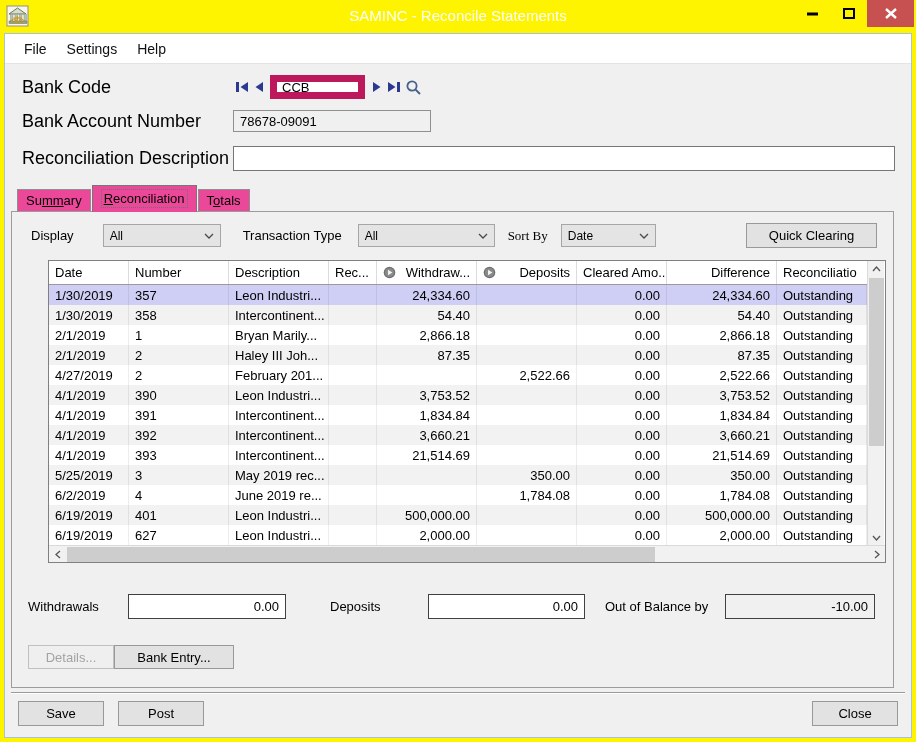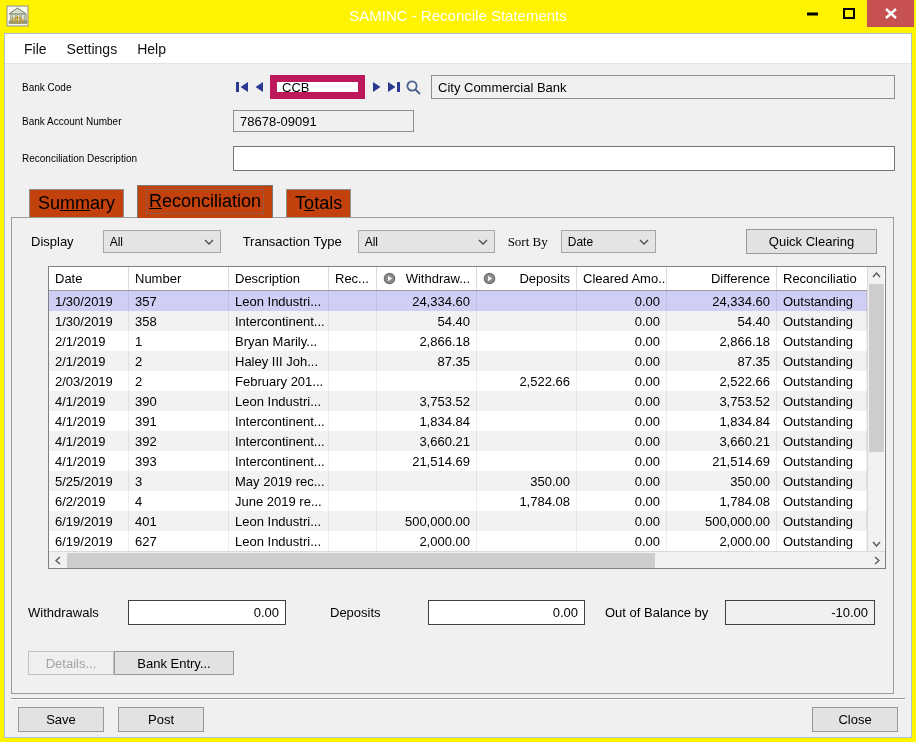--- a/index.html
+++ b/index.html
@@ -37,49 +37,49 @@
 
   
   .menubar {
     height:30px; background:#FFFFFF; border-bottom:1px solid #E4E4E4;
     display:flex; align-items:center; padding-left:9px;
   }
   .menu-item { padding:0 10px; font-size:14px; color:#101010; }
 
   
   .frow { display:flex; align-items:center; margin-left:17px; margin-right:16px; }
-  .flabel { width:211px; flex:none; font-size:10px; color:#000; }
+  .flabel { width:211px; flex:none; font-size:18px; color:#000; }
   .row-bank { margin-top:10px; height:26px; }
   .row-acct { margin-top:9px;  height:24px; }
   .row-desc { margin-top:12px; height:26px; }
 
   .navbtn { width:17px; height:17px; border:none; background:transparent; padding:0;
             display:flex; align-items:center; justify-content:center; }
   .code-input {
     width:95px; height:24px; border:7px solid #be185d; background:#fff;
     font:13px "Liberation Sans",sans-serif; padding:0 5px; margin:0 3px;
   }
   .lookup { width:20px; height:18px; border:none; background:transparent; padding:0 0 0 3px;
             display:flex; align-items:center; justify-content:center; }
   .display-field {
     height:24px; background:#F0F0F0; border:1px solid #8F8F8F;
     display:flex; align-items:center; padding:0 6px; font-size:13px;
   }
   .bank-name { flex:1; margin-left:9px; }
-  .acct-field { width:181px; height:22px; }
+  .acct-field { width:198px; height:22px; }
   .desc-input {
     flex:1; height:25px; border:1px solid #767676; background:#fff;
     font:13px "Liberation Sans",sans-serif; padding:0 5px;
   }
 
   
   .tabs { display:flex; align-items:flex-end; margin:14px 0 -1px 12px; position:relative; z-index:2; }
   .tab {
     border:1px solid #8E8E8E; border-bottom:1px solid #9C9C9C;
-    background:#c2410c; padding:3px 8px 3px; font-size:18px; margin-right:1px;margin-left:12px;
+    background:#ec4899; padding:3px 8px 3px; font-size:13px; margin-right:1px;
   }
   .tab.active { border-bottom:none; padding:4px 9px 5px; border-color:#777; }
   .tab-focus { display:inline-block; }
   .tab.active .tab-focus { outline:1px dotted #707070; padding:1px 2px; }
   .mn { text-decoration:underline; }
 
   
   .panel {
     position:relative; z-index:1;
     margin:0 17px 0 6px; height:477px;
@@ -247,21 +247,20 @@
             <path d="M1 1 L8.5 6 L1 11 Z" fill="#2B3990"></path>
             <rect x="10" y="1" width="3" height="10" fill="#2B3990"></rect>
           </svg>
       </button>
       <button class="lookup">
         <svg width="17" height="17" viewBox="0 0 17 17">
             <circle cx="7" cy="7" r="4.6" fill="none" stroke="#47618C" stroke-width="1.8"></circle>
             <line x1="10.6" y1="10.6" x2="15" y2="15" stroke="#47618C" stroke-width="2"></line>
           </svg>
       </button>
-      <span class="display-field bank-name">City Commercial Bank</span>
     </div>
 
     <div class="frow row-acct">
       <span class="flabel">Bank Account Number</span>
       <span class="display-field acct-field">78678-09091</span>
     </div>
 
     <div class="frow row-desc">
       <span class="flabel">Reconciliation Description</span>
       <input class="desc-input" value="" style="">
@@ -377,21 +376,21 @@
                   <div class="tcell col-number">2</div>
                   <div class="tcell col-description">Haley III Joh...</div>
                   <div class="tcell col-rec"></div>
                   <div class="tcell col-withdrawal num">87.35</div>
                   <div class="tcell col-deposits num"></div>
                   <div class="tcell col-cleared_amount num">0.00</div>
                   <div class="tcell col-difference num">87.35</div>
                   <div class="tcell col-reconciliation">Outstanding</div>
                 </div>
                 <div class="trow">
-                  <div class="tcell col-date">2/03/2019</div>
+                  <div class="tcell col-date">4/27/2019</div>
                   <div class="tcell col-number">2</div>
                   <div class="tcell col-description">February 201...</div>
                   <div class="tcell col-rec"></div>
                   <div class="tcell col-withdrawal num"></div>
                   <div class="tcell col-deposits num">2,522.66</div>
                   <div class="tcell col-cleared_amount num">0.00</div>
                   <div class="tcell col-difference num">2,522.66</div>
                   <div class="tcell col-reconciliation">Outstanding</div>
                 </div>
                 <div class="trow alt">

